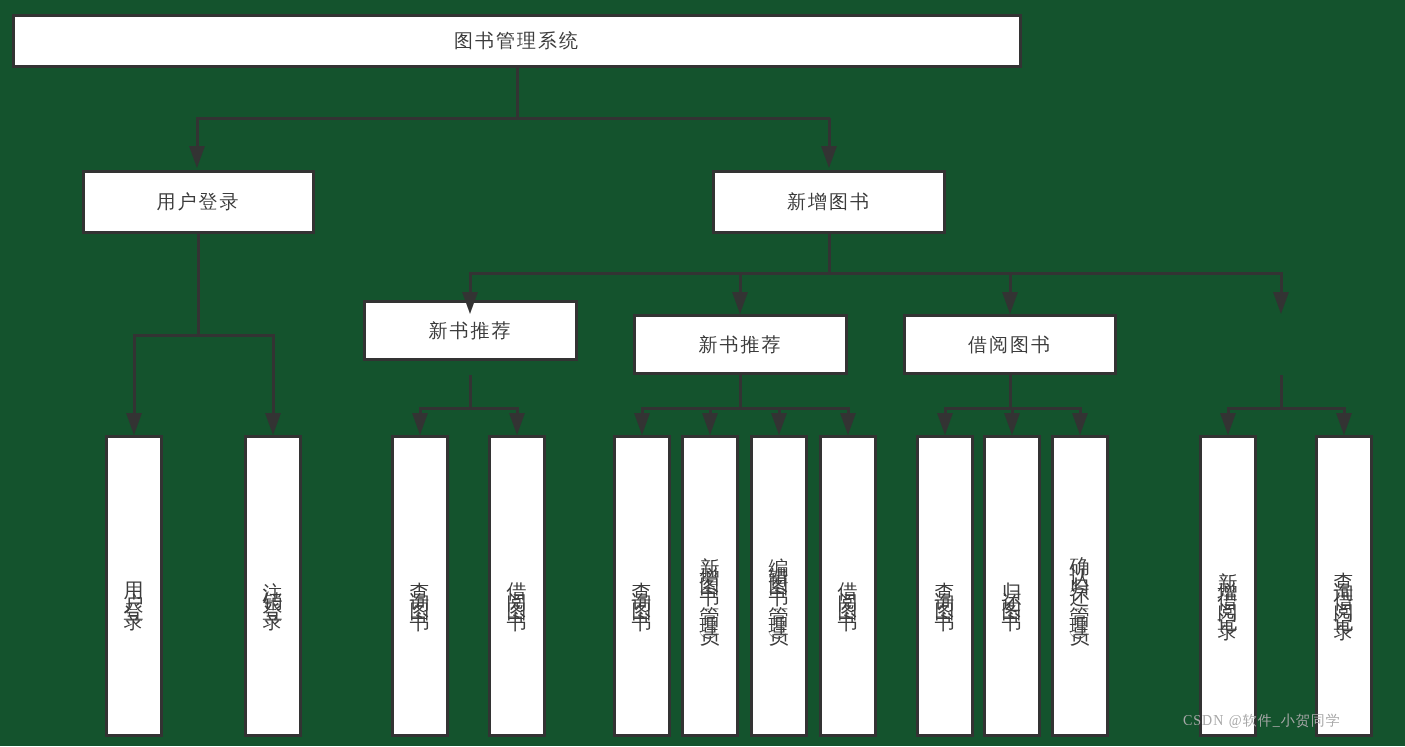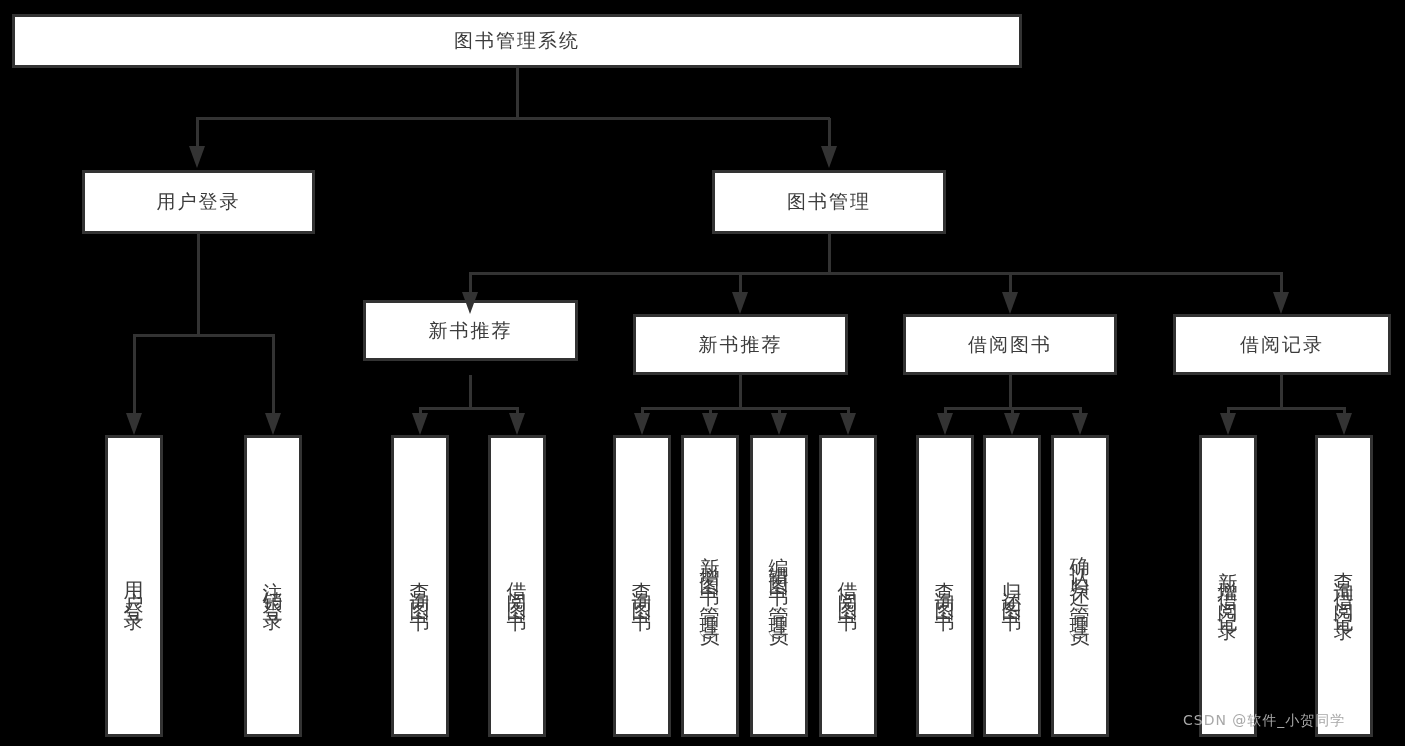--- a/index.html
+++ b/index.html
@@ -1,19 +1,19 @@
 <!DOCTYPE html>
 <html><head>
 <meta charset="utf-8">
 <style>
   html,body { margin:0; padding:0; background:#ffffff; }
   body { font-family:"DejaVu Sans","Liberation Sans",sans-serif; }
   .canvas {
-    position:relative; width:1405px; height:746px; background:#000000;
-    overflow:hidden; color:#3c3c3c;
+    position:relative; width:1405px; height:746px; background:#14532d;
+    overflow:hidden; color:#3c3c3c;font-family:Liberation Serif, serif;
   }
   .box {
     position:absolute; box-sizing:border-box;
     border:3px solid #333333; background:#ffffff;
     display:flex; align-items:center; justify-content:center;
     color:#3c3c3c;
   }
   .hbox { font-size:19px; letter-spacing:2px; }
   .vbox {
     writing-mode:vertical-rl; text-orientation:mixed;
@@ -33,26 +33,25 @@
   }
 </style>
 </head>
 <body>
 
 <div class="canvas">
 
   <div class="box hbox" style="left:12px;top:14px;width:1010px;height:54px">图书管理系统</div>
 
   <div class="box hbox" style="left:82px;top:170px;width:233px;height:64px">用户登录</div>
-  <div class="box hbox" style="left:712px;top:170px;width:234px;height:64px">图书管理</div>
+  <div class="box hbox" style="left:712px;top:170px;width:234px;height:64px">新增图书</div>
 
   <div class="box hbox" style="left:363px;top:300px;width:215px;height:61px">新书推荐</div>
   <div class="box hbox" style="left:633px;top:314px;width:215px;height:61px">新书推荐</div>
   <div class="box hbox" style="left:903px;top:314px;width:214px;height:61px">借阅图书</div>
-  <div class="box hbox" style="left:1173px;top:314px;width:218px;height:61px">借阅记录</div>
 
   <div class="box vbox" style="left:105px;top:435px;width:58px;height:302px">用户登录</div>
   <div class="box vbox" style="left:244px;top:435px;width:58px;height:302px">注销登录</div>
 
   <div class="box vbox" style="left:391px;top:435px;width:58px;height:302px">查询图书</div>
   <div class="box vbox" style="left:488px;top:435px;width:58px;height:302px">借阅图书</div>
 
   <div class="box vbox" style="left:613px;top:435px;width:58px;height:302px">查询图书</div>
   <div class="box vbox" style="left:681px;top:435px;width:58px;height:302px">新增图书（管理员）</div>
   <div class="box vbox" style="left:750px;top:435px;width:58px;height:302px">编辑图书（管理员）</div>

